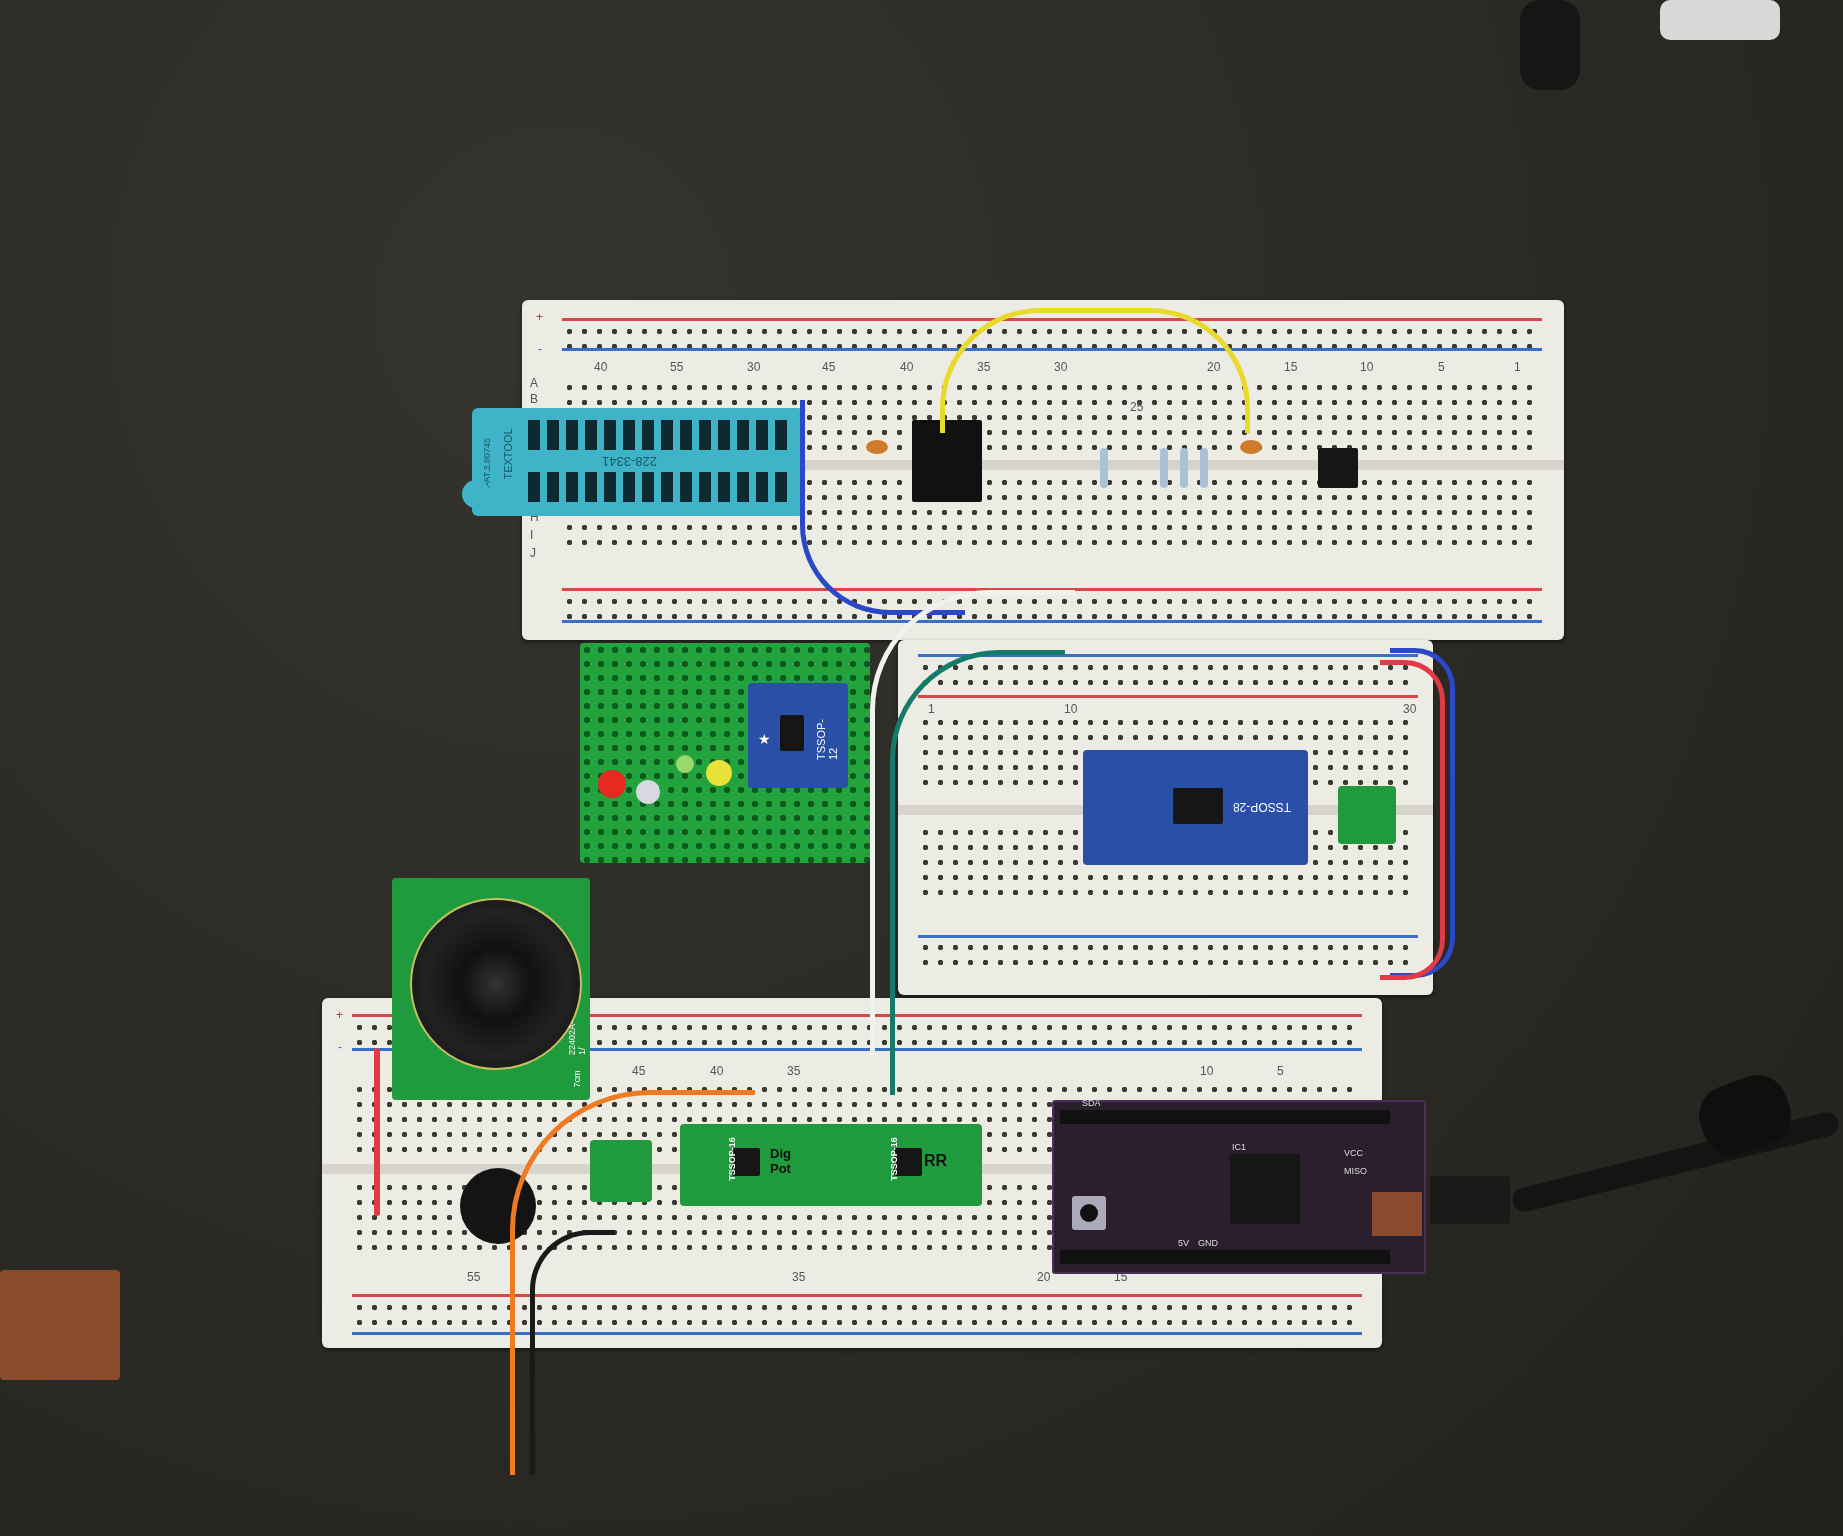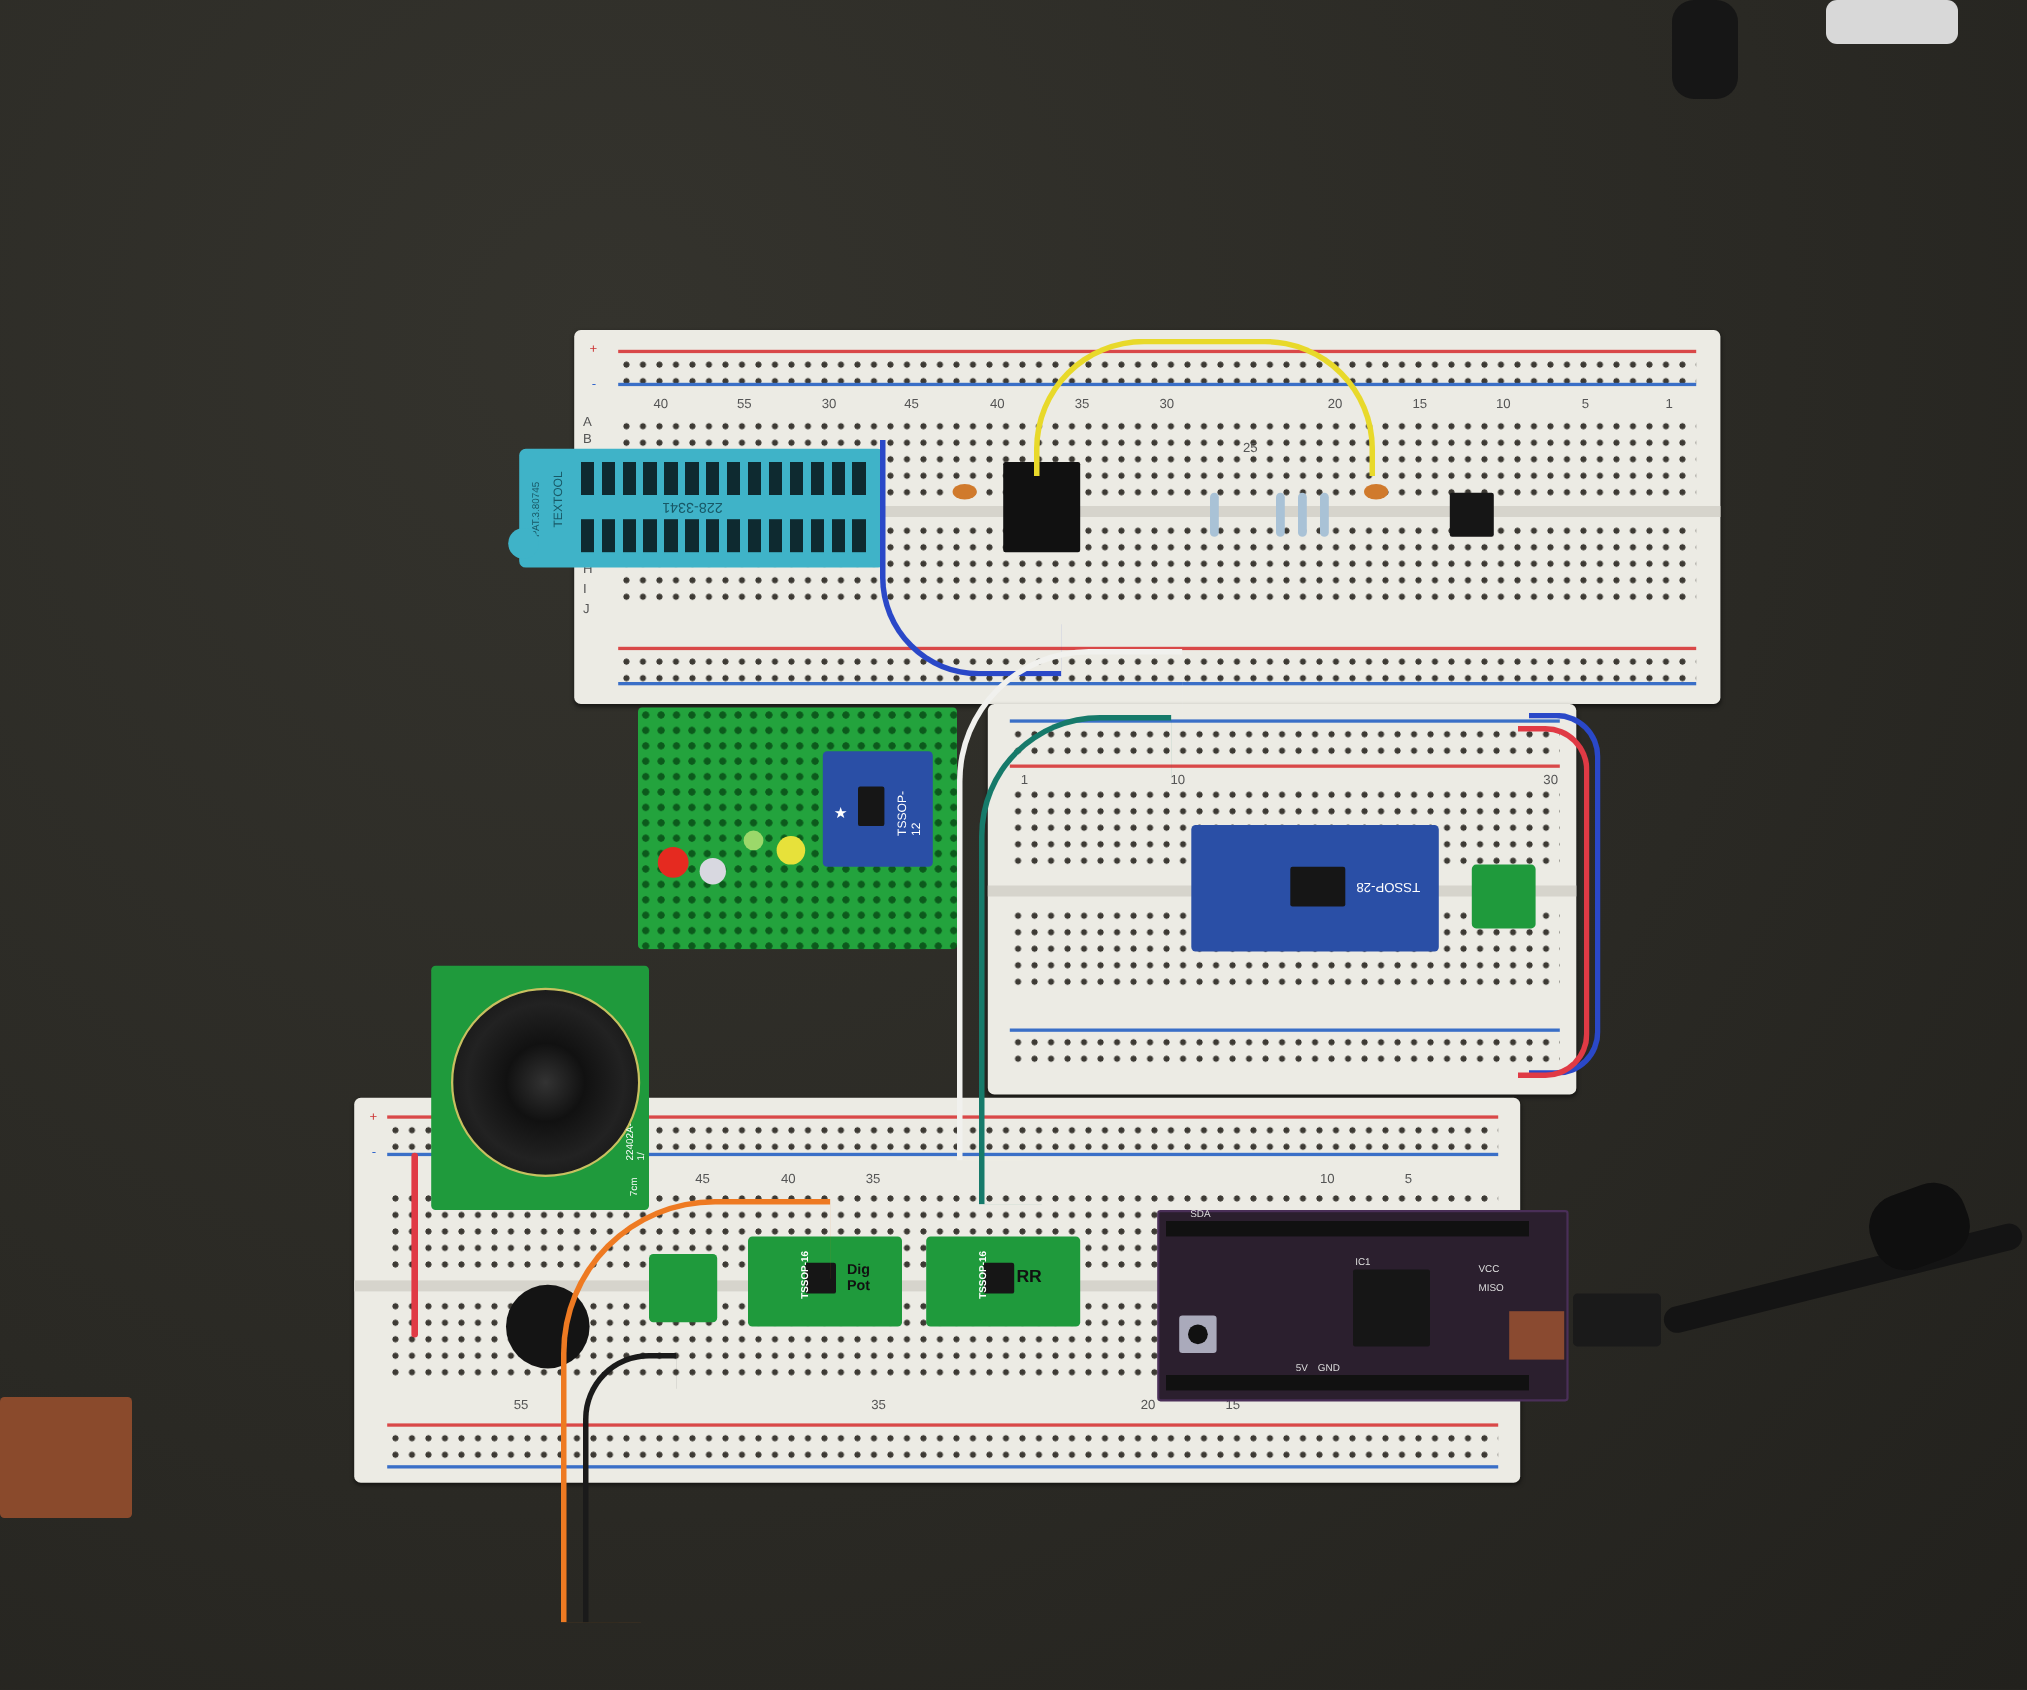--- a/index.html
+++ b/index.html
@@ -135,21 +135,21 @@
 <div class="pcb-green" style="left:1338px;top:786px;width:58px;height:58px;"></div>
 
 <div class="pcb-green" style="left:392px;top:878px;width:198px;height:222px;">
   <div class="abs" style="left:18px;top:20px;width:168px;height:168px;border-radius:50%;background:radial-gradient(circle,#333 0,#111 30%,#222 60%,#0b0b0b 100%);border:2px solid #c8c060;"></div>
   <span class="abs tiny" style="left:176px;top:196px;color:#fff;transform:rotate(-90deg);">7cm</span>
   <span class="abs tiny" style="left:168px;top:150px;color:#fff;transform:rotate(-90deg);">22402A-1/</span>
 </div>
 
 <div class="abs" style="left:460px;top:1168px;width:76px;height:76px;border-radius:50%;background:#141414;"></div>
 
-<div class="pcb-green" style="left:680px;top:1124px;width:140px;height:82px;">
+<div class="pcb-green" style="left:680px;top:1124px;width:156px;height:82px;padding-left:44px;">
   <div class="chip" style="left:52px;top:24px;width:28px;height:28px;"></div>
   <span class="lbl tiny" style="left:30px;top:30px;transform:rotate(-90deg);">TSSOP-16</span>
   <span class="abs" style="left:90px;top:22px;width:40px;font-size:13px;color:#111;font-weight:bold;">Dig Pot</span>
 </div>
 <div class="pcb-green" style="left:842px;top:1124px;width:140px;height:82px;">
   <div class="chip" style="left:52px;top:24px;width:28px;height:28px;"></div>
   <span class="lbl tiny" style="left:30px;top:30px;transform:rotate(-90deg);">TSSOP-16</span>
   <span class="abs" style="left:82px;top:28px;font-size:16px;color:#111;font-weight:bold;">RR</span>
 </div>
 <div class="pcb-green" style="left:590px;top:1140px;width:62px;height:62px;"></div>

